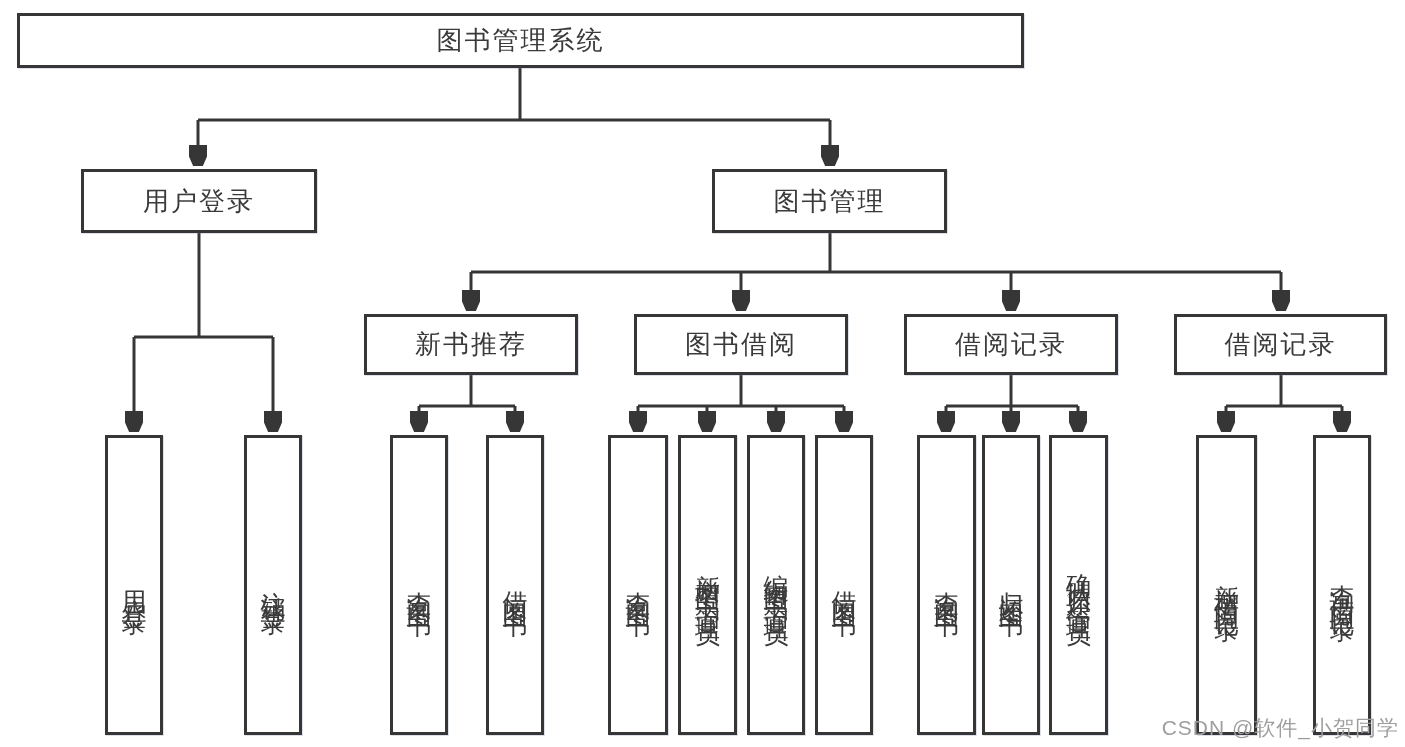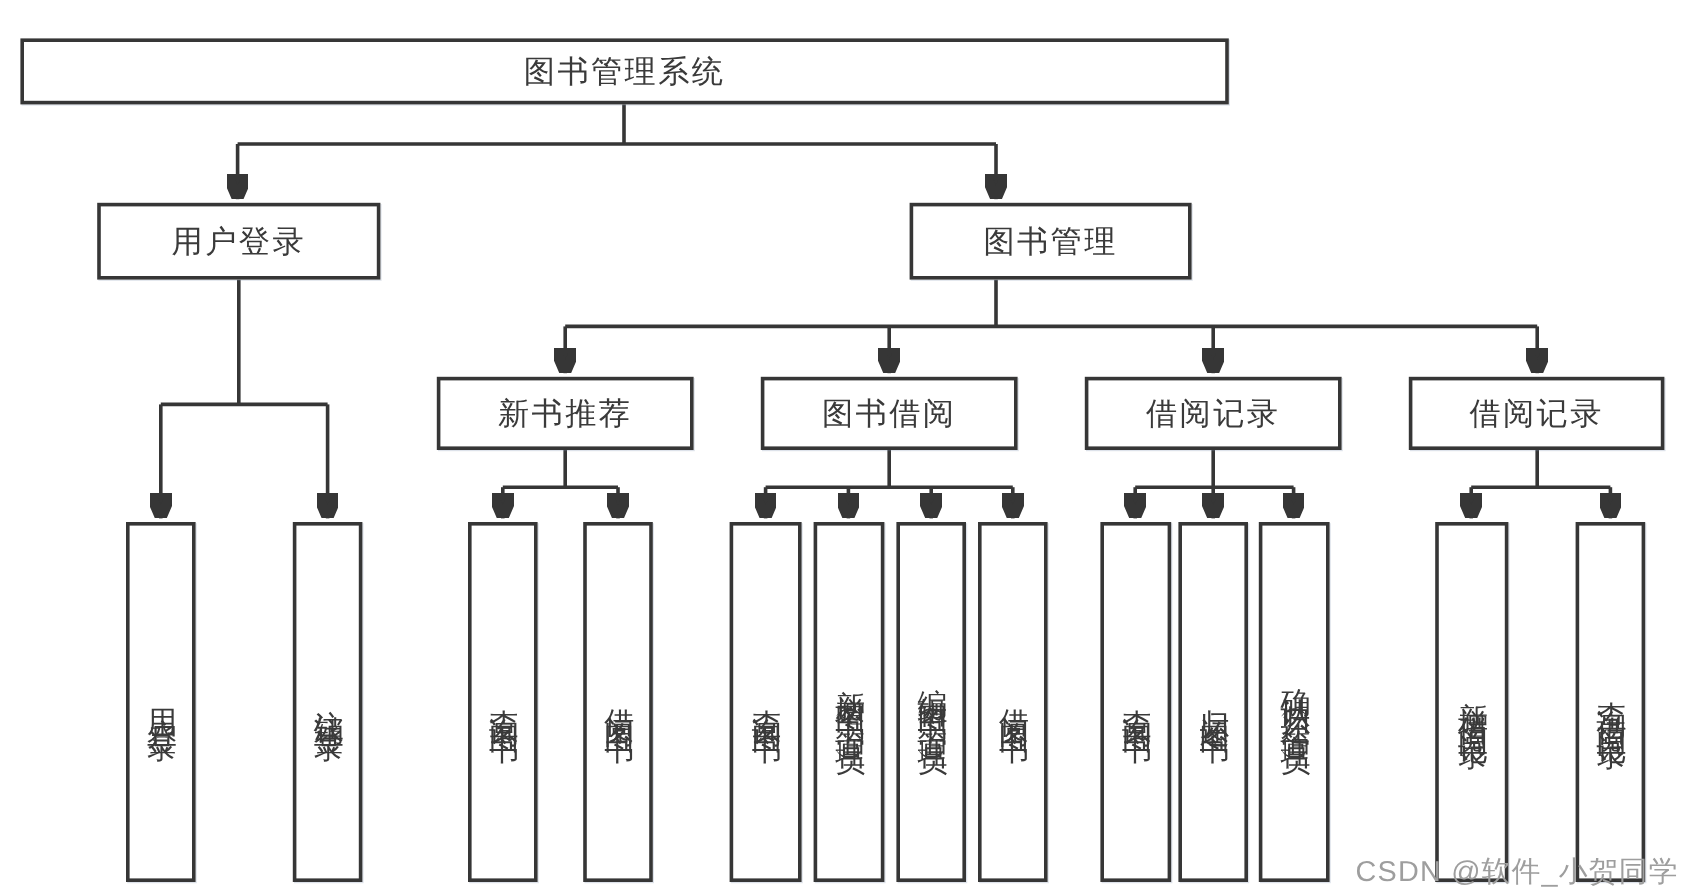--- a/index.html
+++ b/index.html
@@ -54,39 +54,39 @@
     height:300px;
     top:435px;
     font-size:25px;
   }
   .vbox .vtext{
     writing-mode:vertical-rl;
     letter-spacing:7px;
     line-height:1;
   }
   
-  .n-root   {left:17px;  top:13px;  width:1007px; height:55px;margin-top:19px;}
+  .n-root   {left:17px;  top:13px;  width:1007px; height:55px;}
   .n-login  {left:81px;  top:169px; width:236px;  height:64px;}
-  .n-mgmt   {left:712px; top:169px; width:235px;  height:64px;margin-left:46px;}
+  .n-mgmt   {left:712px; top:169px; width:235px;  height:64px;}
   .n-l3     {top:314px;  height:61px; width:214px;}
   .n-rec    {left:364px;}
   .n-bor    {left:634px;}
   .n-cur    {left:904px;}
   .n-log    {left:1174px; width:213px;}
   
   .p-1{left:105px;} .p-2{left:244px;}
   .p-3{left:390px;} .p-4{left:486px;}
   .p-5{left:608px;width:60px;} .p-6{left:678px;width:59px;} .p-7{left:747px;} .p-8{left:815px;}
   .p-9{left:917px;width:59px;} .p-10{left:982px;} .p-11{left:1049px;width:59px;}
   .p-12{left:1196px;width:61px;} .p-13{left:1313px;}
   .watermark{
     position:absolute;
     right:6px;
     bottom:5px;
-    font-size:24px;
+    font-size:21px;
     color:var(--watermark-color);
     letter-spacing:1px;
     z-index:3;
     white-space:nowrap;
   }
 </style>
 </head>
 <body>
 
 <div class="canvas">

